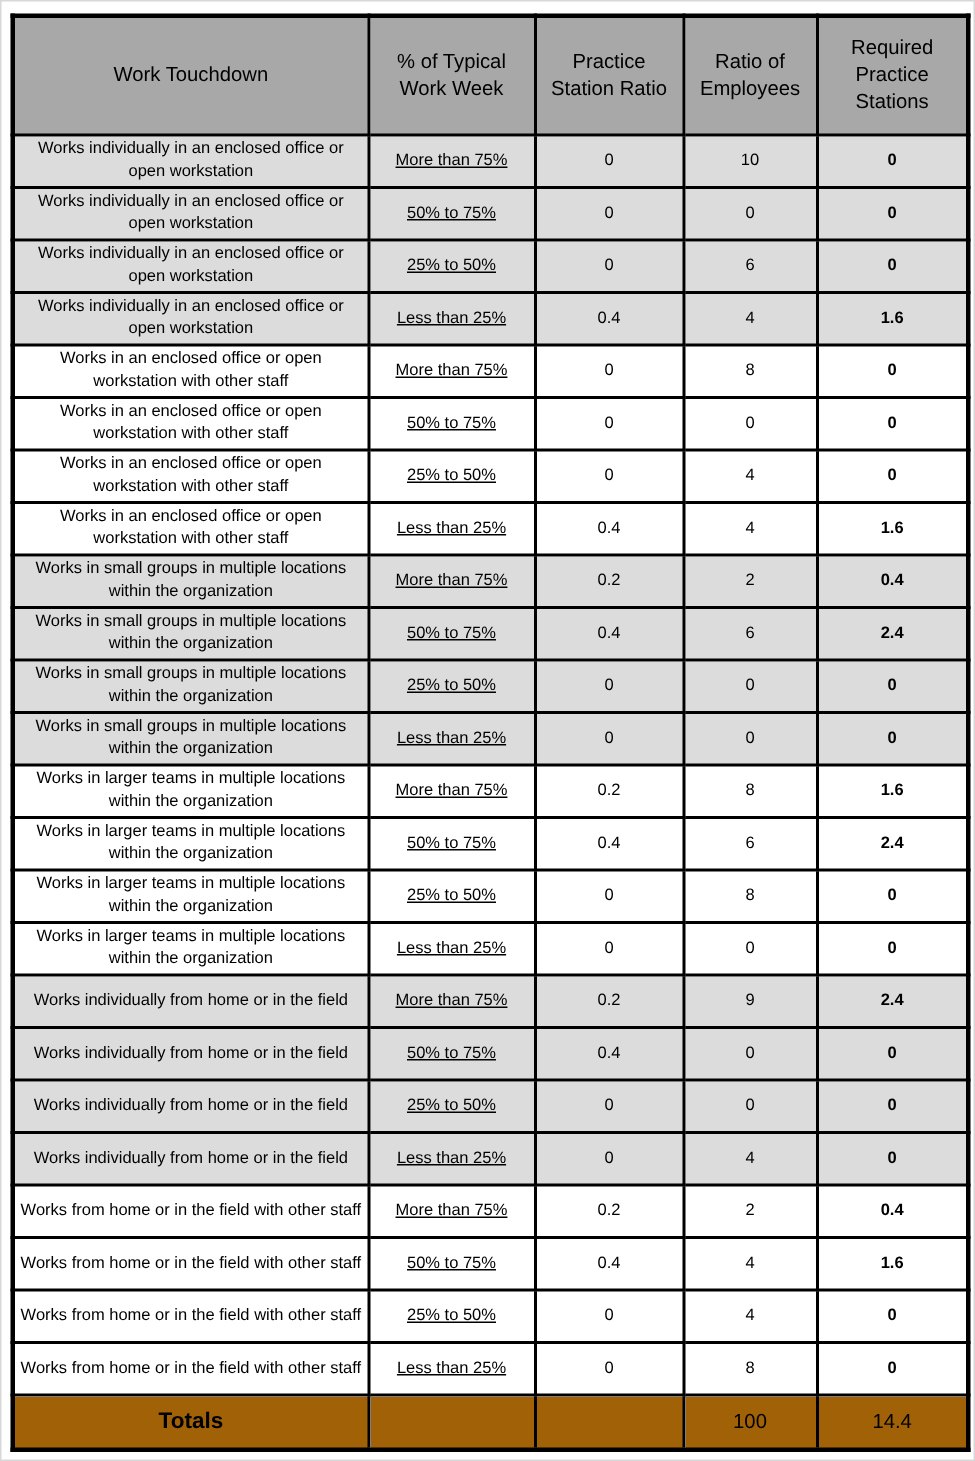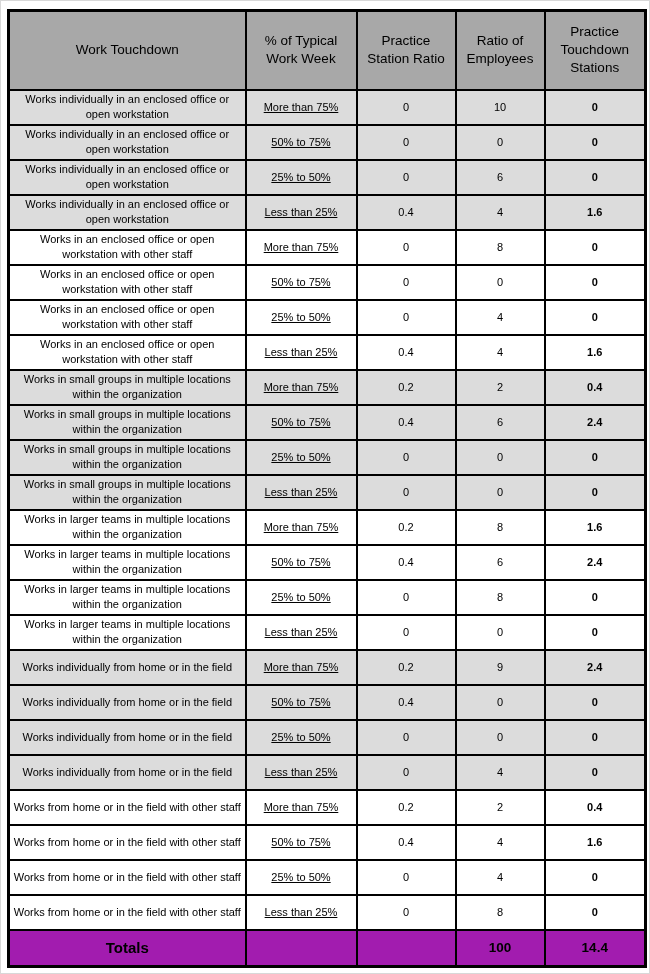--- a/index.html
+++ b/index.html
@@ -55,43 +55,43 @@
   tr.data-row td { background: #ffffff; font-size: 11px; line-height: 1.35; }
   tr.data-row.shaded td { background: #dcdcdc; }
   td.col-practice { font-size: 11px; }
   td.col-week   { font-size: 11.5px; text-decoration: underline; }
   td.col-ratio  { font-size: 11px; }
   td.col-emp    { font-size: 11px; }
   td.col-req    { font-size: 11px; font-weight: bold; }
 
   
   tr.totals-row { height: 37px; }
-  tr.totals-row td { background: #a21caf; }
+  tr.totals-row td { background: #a16207; }
   td.totals-label { font-size: 15px; font-weight: bold; }
-  td.totals-num   { font-size: 13.5px; font-weight: bold; margin-left: 45px; }
+  td.totals-num   { font-size: 13.5px; font-weight: normal; margin-left: 45px; }
 </style>
 </head>
 <body>
 
 <div class="page">
   <table class="calc">
     <colgroup>
       <col class="c-practice">
         <col class="c-week">
         <col class="c-ratio">
         <col class="c-emp">
         <col class="c-req">
     </colgroup>
     <thead>
       <tr>
         <th>Work Touchdown</th>
         <th>% of Typical Work Week</th>
         <th>Practice Station Ratio</th>
         <th>Ratio of Employees</th>
-        <th>Practice Touchdown Stations</th>
+        <th>Required Practice Stations</th>
       </tr>
     </thead>
     <tbody>
         <tr class="data-row shaded">
     <td class="col-practice">Works individually in an enclosed office or open workstation</td>
     <td class="col-week">More than 75%</td>
     <td class="col-ratio">0</td>
     <td class="col-emp">10</td>
     <td class="col-req">0</td>
   </tr>

